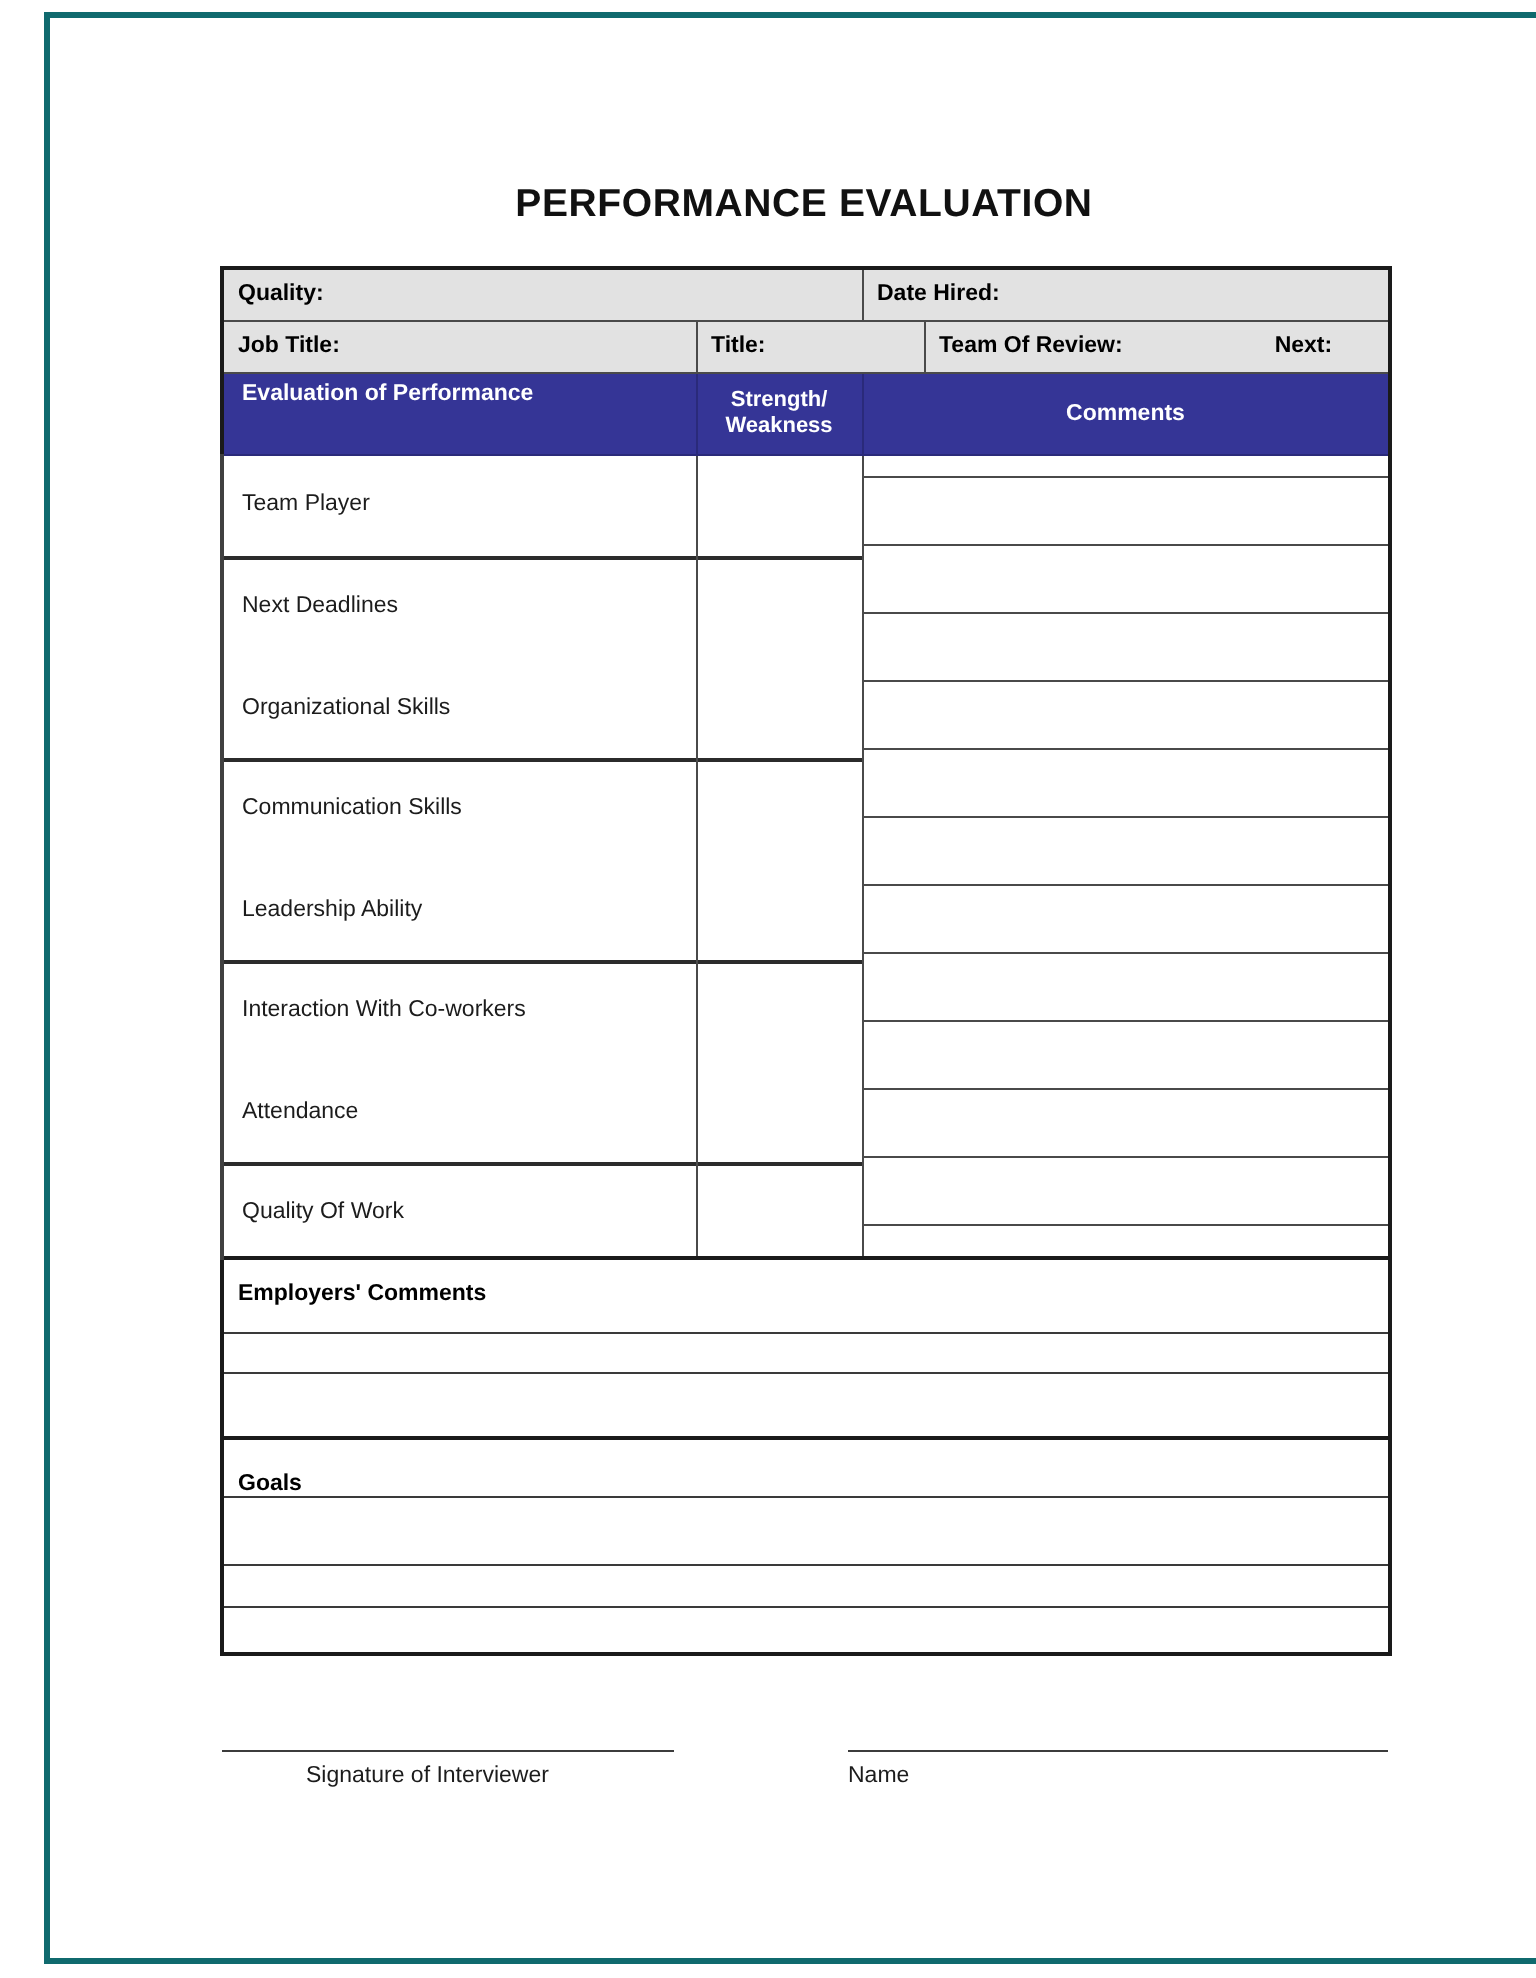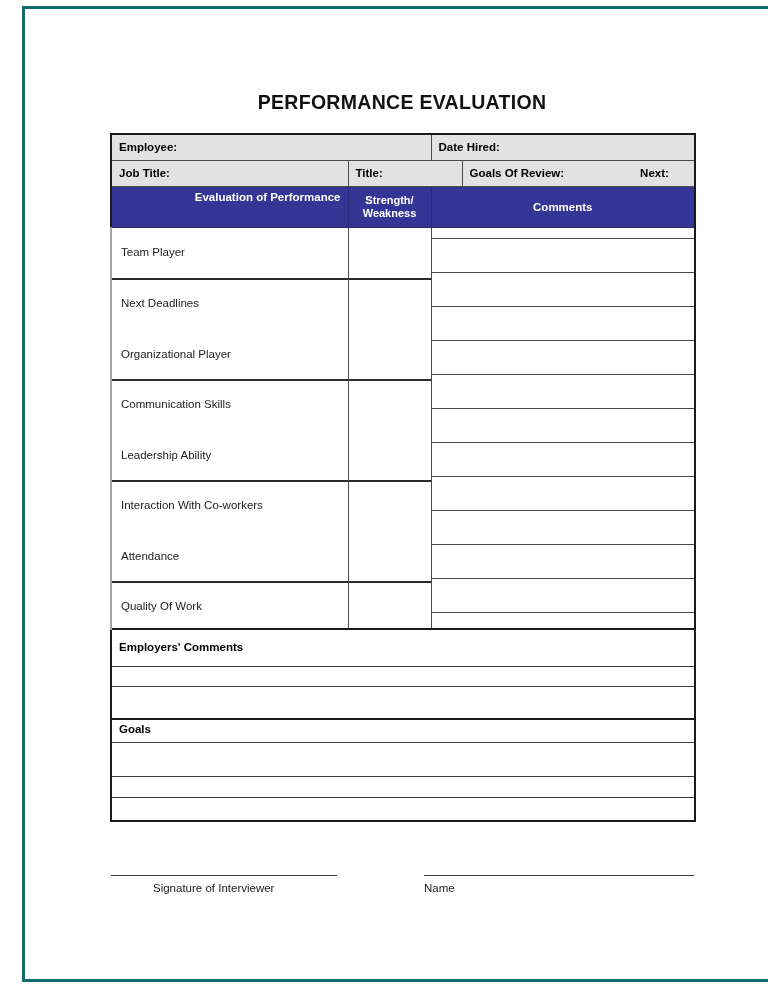--- a/index.html
+++ b/index.html
@@ -90,31 +90,31 @@
   .hdr-row td {
     background: #353596;
     color: #ffffff;
     font-weight: bold;
     border: 1px solid #2a2a7a;
     height: 40px;
     text-align: center;
     vertical-align: middle;
   }
   .hdr-row td.hdr-left {
-    text-align: right;
+    text-align: left;
     font-size: 11.5px;
     margin-top: 32px;
   }
   .hdr-row td.hdr-left .cell-pad { padding-left: 9px; }
   .hdr-sw { font-size: 11px; line-height: 13px; }
   .hdr-comments { font-size: 11.5px; }
 
   
   .crit-col {
-    border-left: 2px solid #a3a3a3;
+    border-left: 2px solid #404040;
     border-right: 1px solid #4a4a4a;
     position: relative;
   }
   .sw-col {
     border-right: 1px solid #4a4a4a;
     position: relative;
   }
   .cm-col {
     border-right: 2px solid #1a1a1a;
     position: relative;
@@ -188,37 +188,37 @@
       <colgroup>
         <col style="width:237px">
         <col style="width:83px">
         <col style="width:31px">
         <col style="width:233px">
       </colgroup>
 
       <tbody>
           <tr class="info-row">
         <td colspan="2">
-          <div class="cell-pad">Employee:</div>
+          <div class="cell-pad">Quality:</div>
         </td>
         <td colspan="2">
           <div class="cell-pad">Date Hired:</div>
         </td>
       </tr>
 
       <tr class="info-row">
         <td>
           <div class="cell-pad">Job Title:</div>
         </td>
         <td colspan="2">
           <div class="cell-pad">Title:</div>
         </td>
         <td>
           <div class="cell-pad">
-            <span>Goals Of Review:</span><span class="next-label">Next:</span>
+            <span>Team Of Review:</span><span class="next-label">Next:</span>
           </div>
         </td>
       </tr>
 
       <tr class="hdr-row">
         <td class="hdr-left">
           <div class="cell-pad">Evaluation of Performance</div>
         </td>
         <td>
           <div class="hdr-sw">
@@ -230,21 +230,21 @@
           <div class="hdr-comments">Comments</div>
         </td>
       </tr>
 
       <tr>
         <td class="crit-col">
           <div class="body-host">
             <div class="layer">
               <div class="crit-label" style="top:18px">Team Player</div>
               <div class="crit-label" style="top:69px">Next Deadlines</div>
-              <div class="crit-label" style="top:120px">Organizational Player</div>
+              <div class="crit-label" style="top:120px">Organizational Skills</div>
               <div class="crit-label" style="top:170px">Communication Skills</div>
               <div class="crit-label" style="top:221px">Leadership Ability</div>
               <div class="crit-label" style="top:271px">Interaction With Co-workers</div>
               <div class="crit-label" style="top:322px">Attendance</div>
               <div class="crit-label" style="top:372px">Quality Of Work</div>
             </div>
             <div class="layer">
               <div class="hline thick" style="top:50px"></div>
               <div class="hline thick" style="top:151px"></div>
               <div class="hline thick" style="top:252px"></div>
@@ -291,21 +291,21 @@
       </tr>
       <tr class="blank-row">
         <td colspan="4" style="height:19px"></td>
       </tr>
       <tr class="blank-row">
         <td colspan="4" style="height:31px"></td>
       </tr>
 
       <tr class="sect-row">
         <td colspan="4" style="height:22px">
-          <div class="cell-pad" style="padding-top:3px">Goals</div>
+          <div class="cell-pad" style="padding-top:16px">Goals</div>
         </td>
       </tr>
       <tr class="blank-row">
         <td colspan="4" style="height:33px"></td>
       </tr>
       <tr class="blank-row">
         <td colspan="4" style="height:20px"></td>
       </tr>
       <tr class="blank-row last">
         <td colspan="4" style="height:22px"></td>

